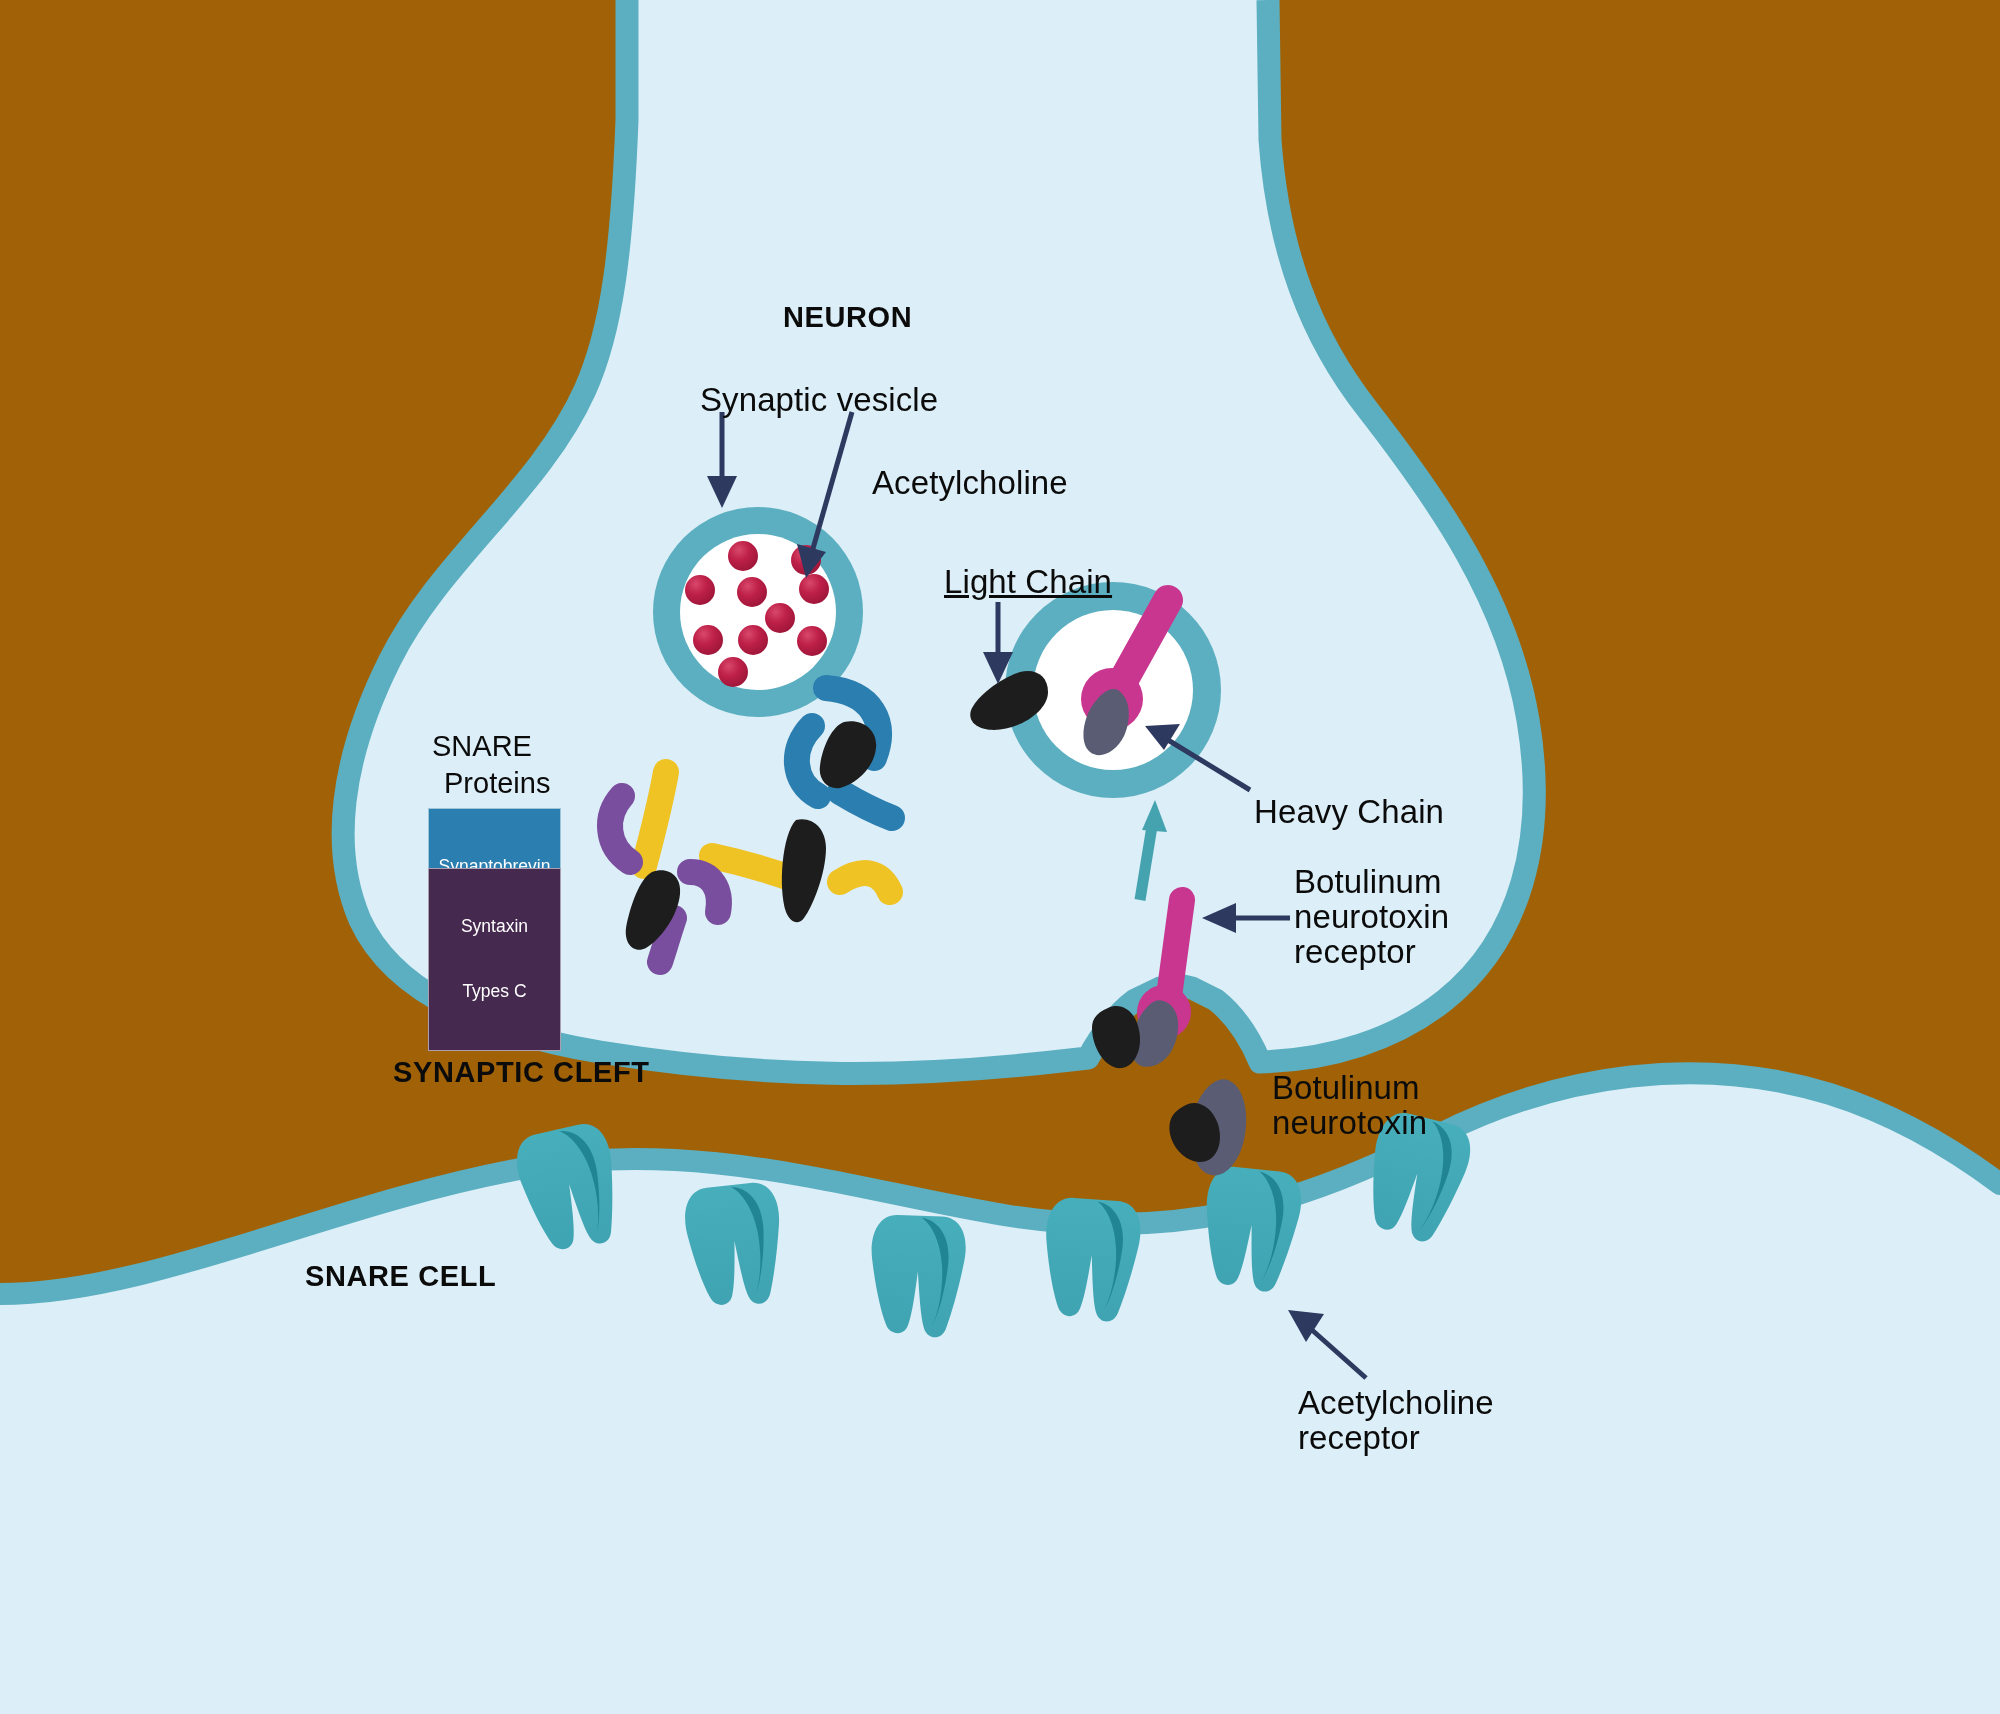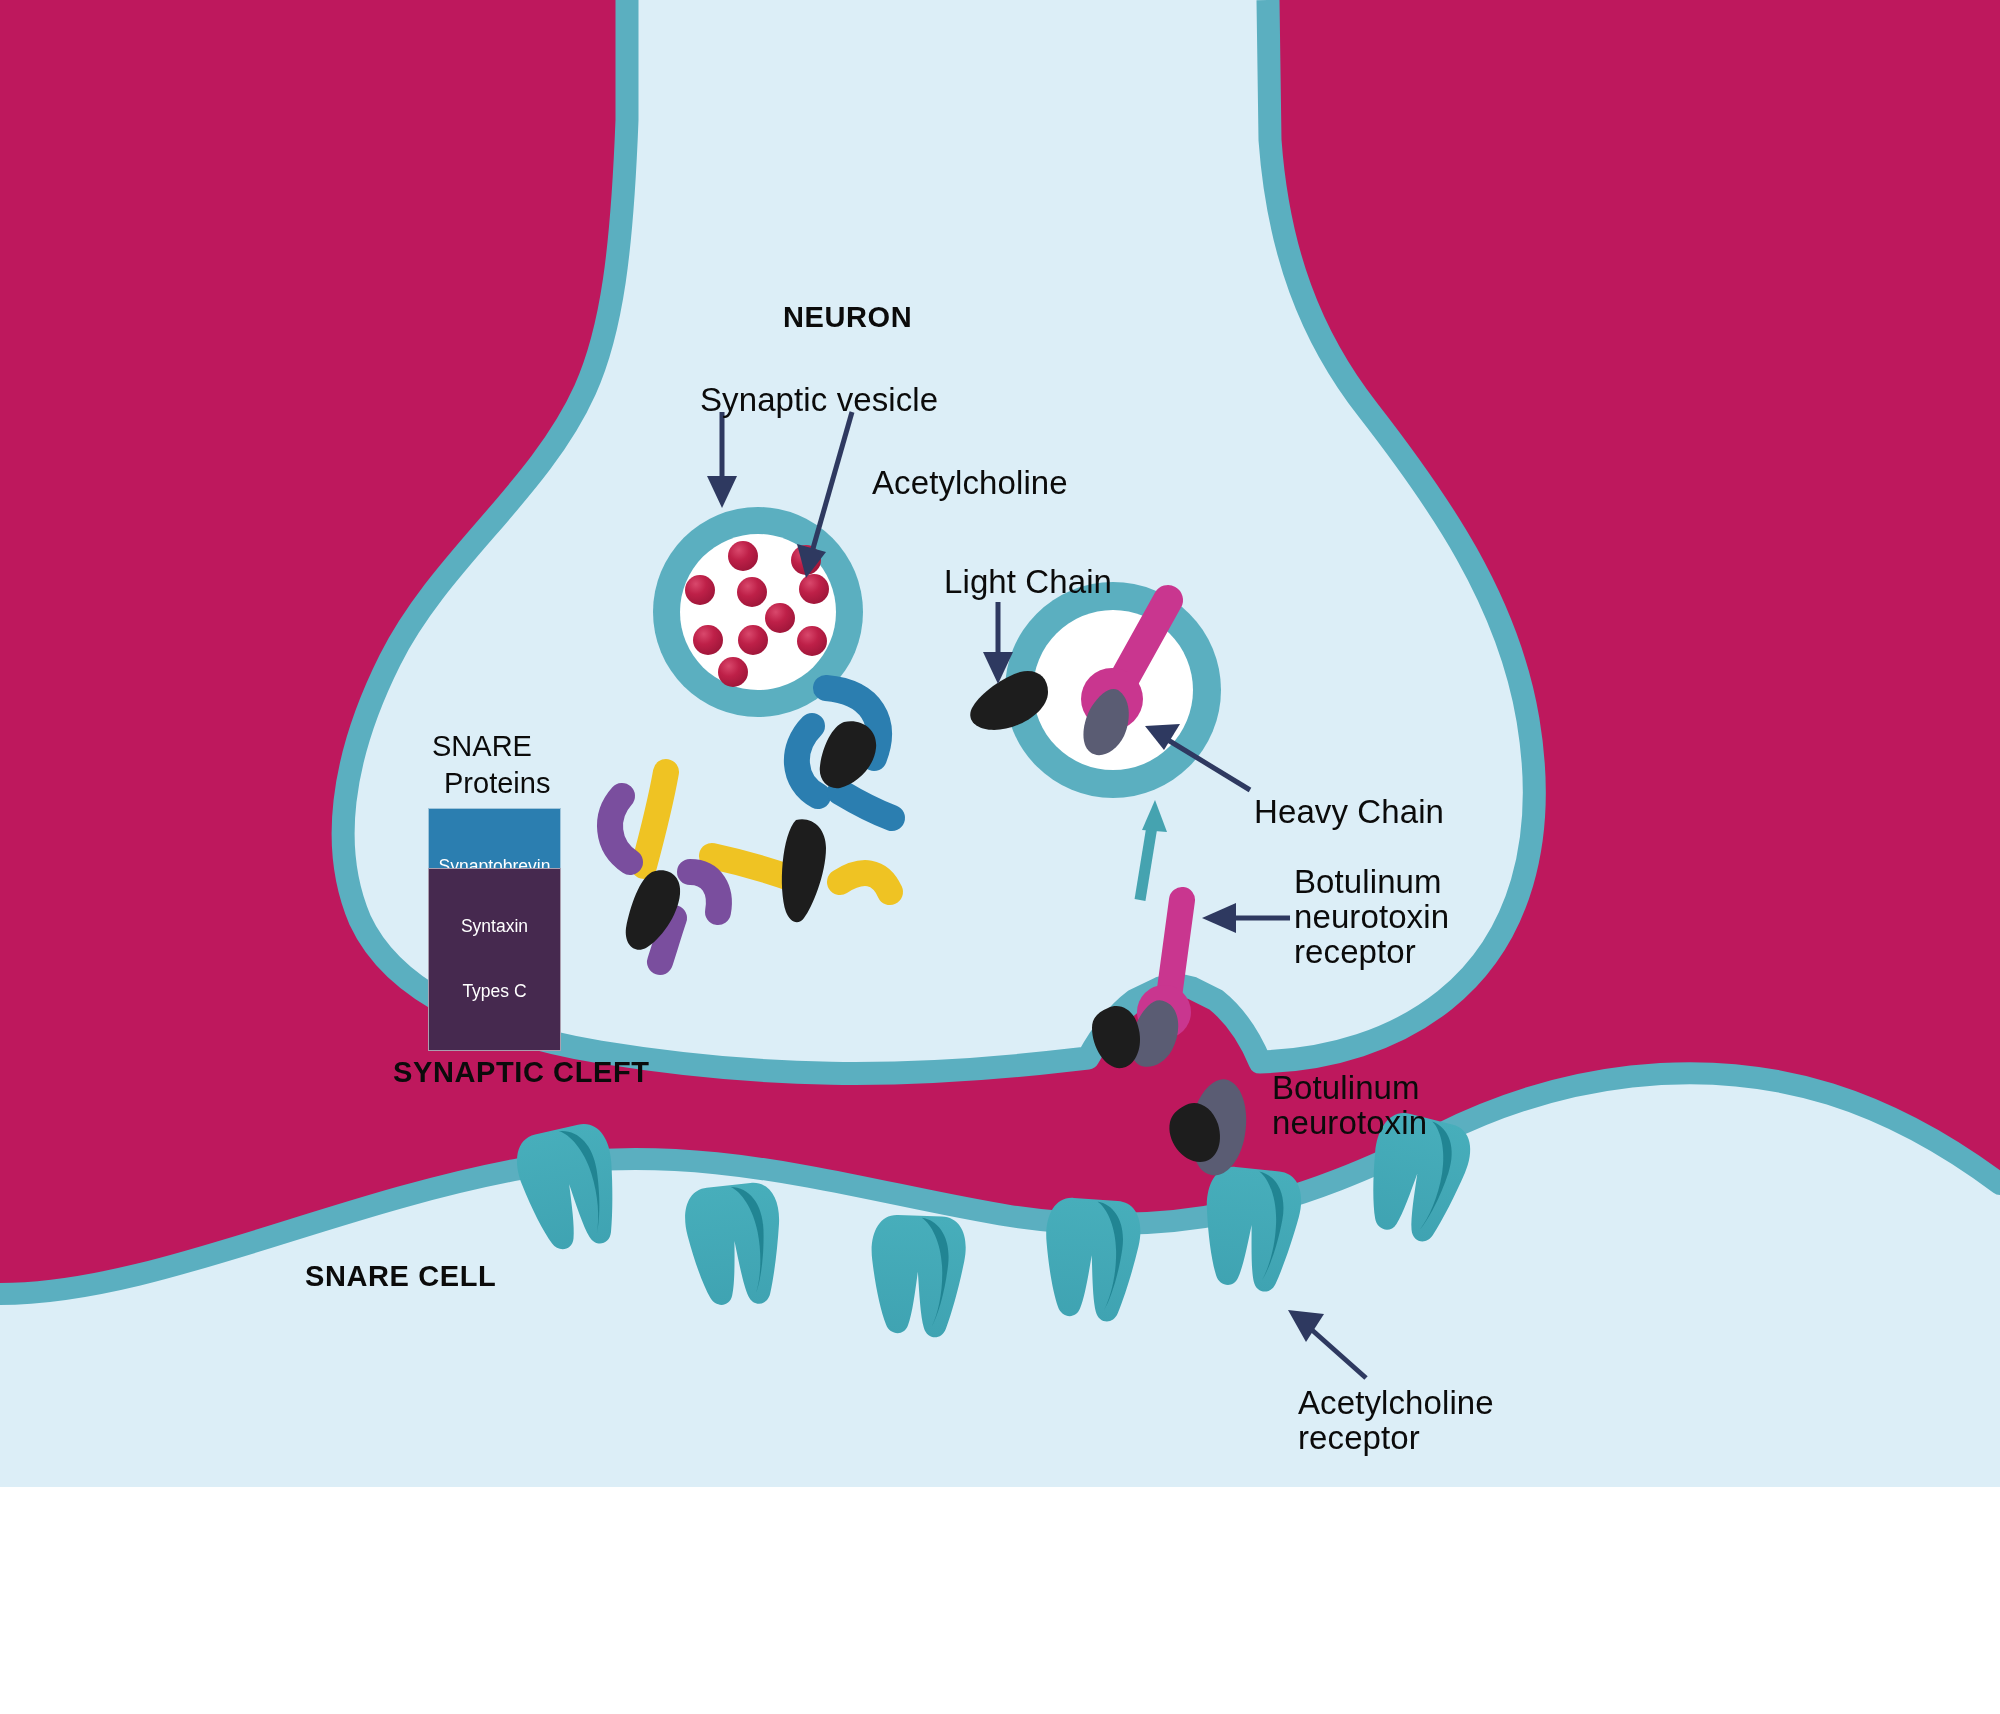--- a/index.html
+++ b/index.html
@@ -6,22 +6,22 @@
     margin: 0;
     padding: 0;
     background: #ffffff;
   }
   body {
     font-family: "Liberation Sans", sans-serif;
   }
   #stage {
     position: relative;
     width: 2000px;
-    height: 1487px;
-    background: #be185d;
+    height: 1714px;
+    background: #a16207;
     overflow: hidden;
   }
   #stage svg {
     position: absolute;
     top: 0;
     left: 0;
     width: 2000px;
     height: 1714px;
   }
   .lbl {
@@ -311,21 +311,21 @@
       </g>
     </g>
   </svg>
 
   <div class="lbl bold big" style="left:783px; top:300px;">NEURON</div>
 
   <div class="lbl" style="left:700px; top:380px;">Synaptic vesicle</div>
 
   <div class="lbl" style="left:872px; top:463px;">Acetylcholine</div>
 
-  <div class="lbl" style="left:944px; top:562px;">Light Chain</div>
+  <div class="lbl" style="left:944px; top:562px;text-decoration:underline;">Light Chain</div>
 
   <div class="lbl" style="left:1254px; top:792px;">Heavy Chain</div>
 
   <div class="lbl" style="left:1294px; top:862px;">Botulinum</div>
   <div class="lbl" style="left:1294px; top:897px;">neurotoxin</div>
   <div class="lbl" style="left:1294px; top:932px;">receptor</div>
 
   <div class="lbl" style="left:1272px; top:1068px;">Botulinum</div>
   <div class="lbl" style="left:1272px; top:1103px;">neurotoxin</div>
 

